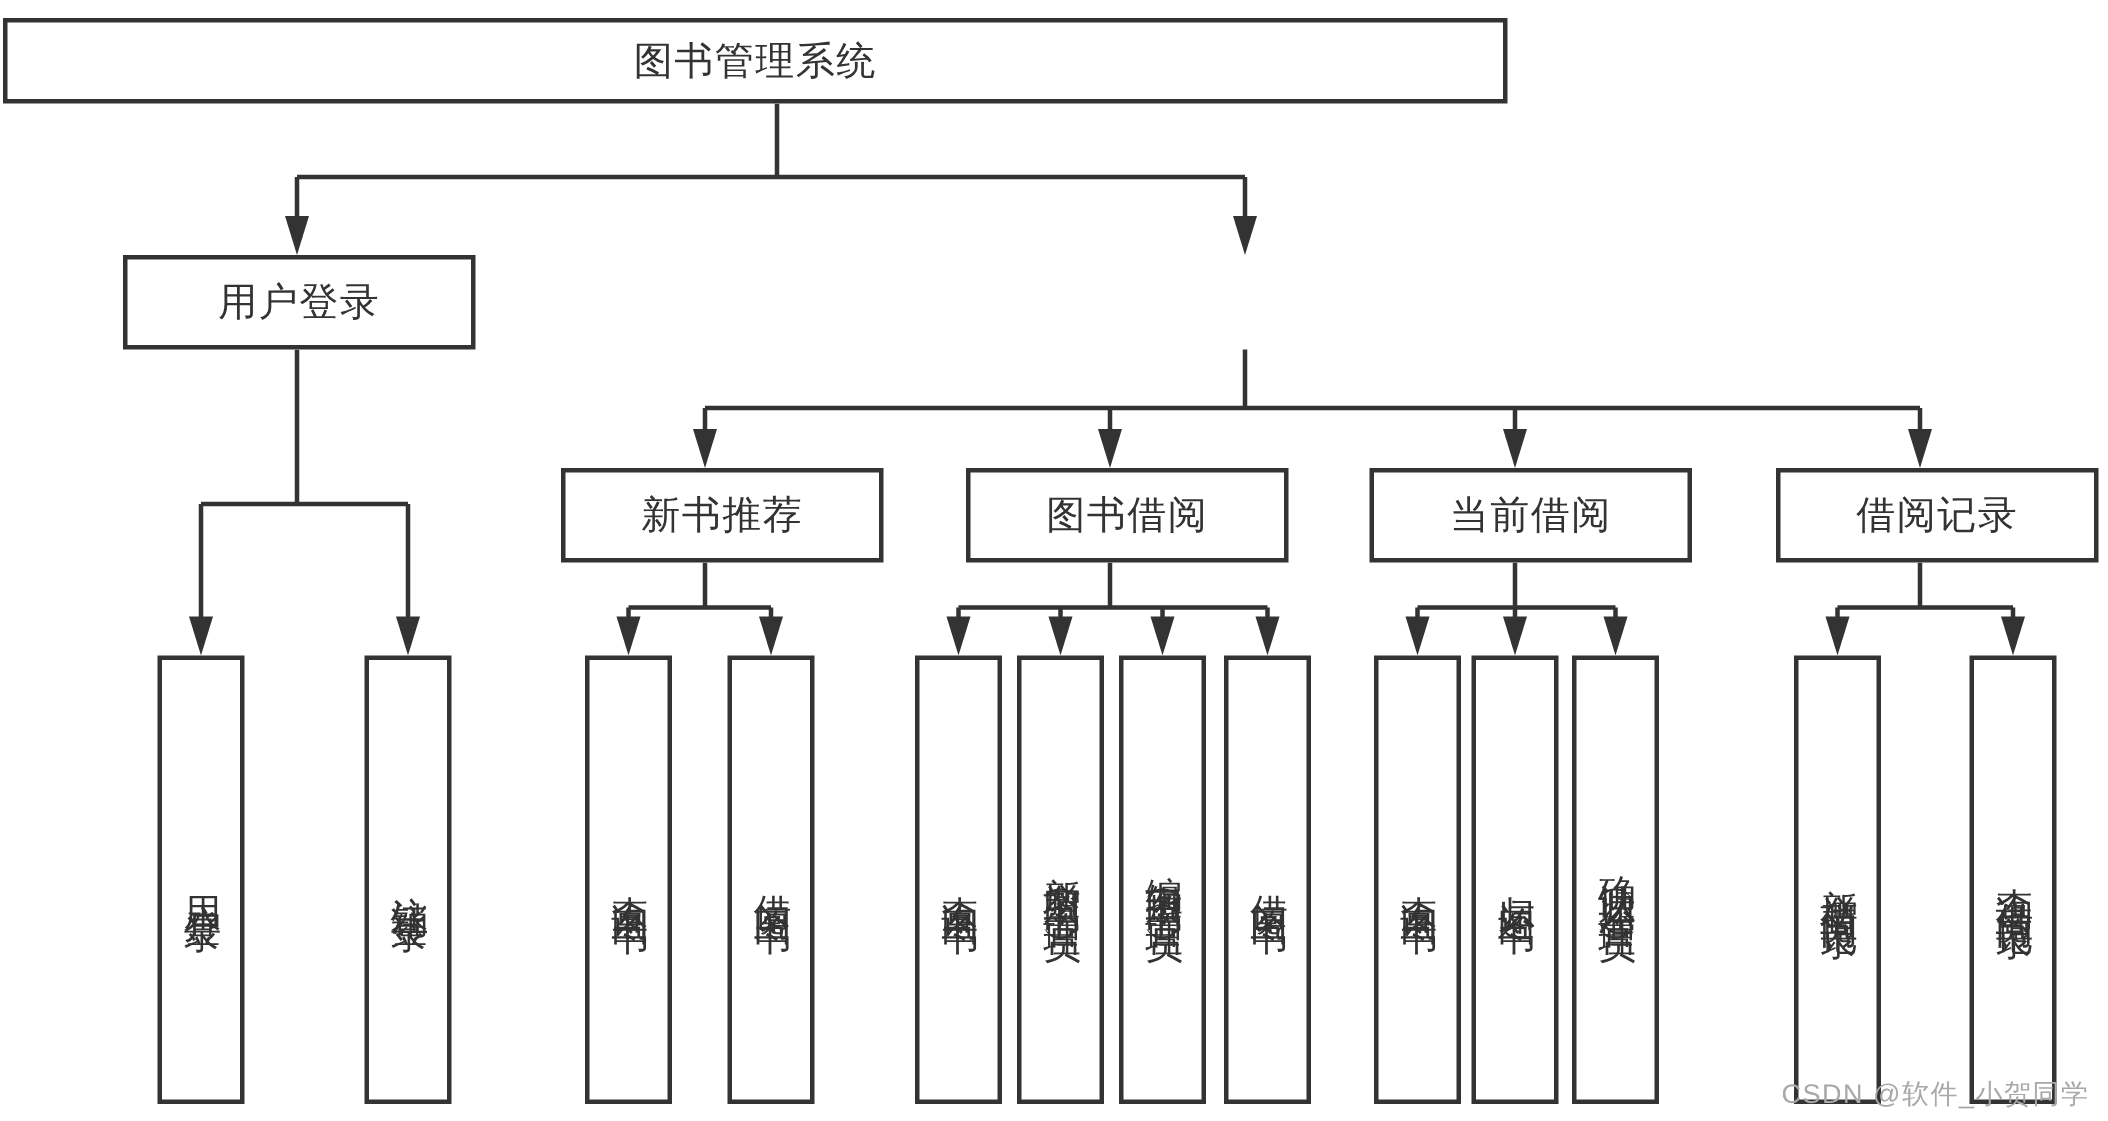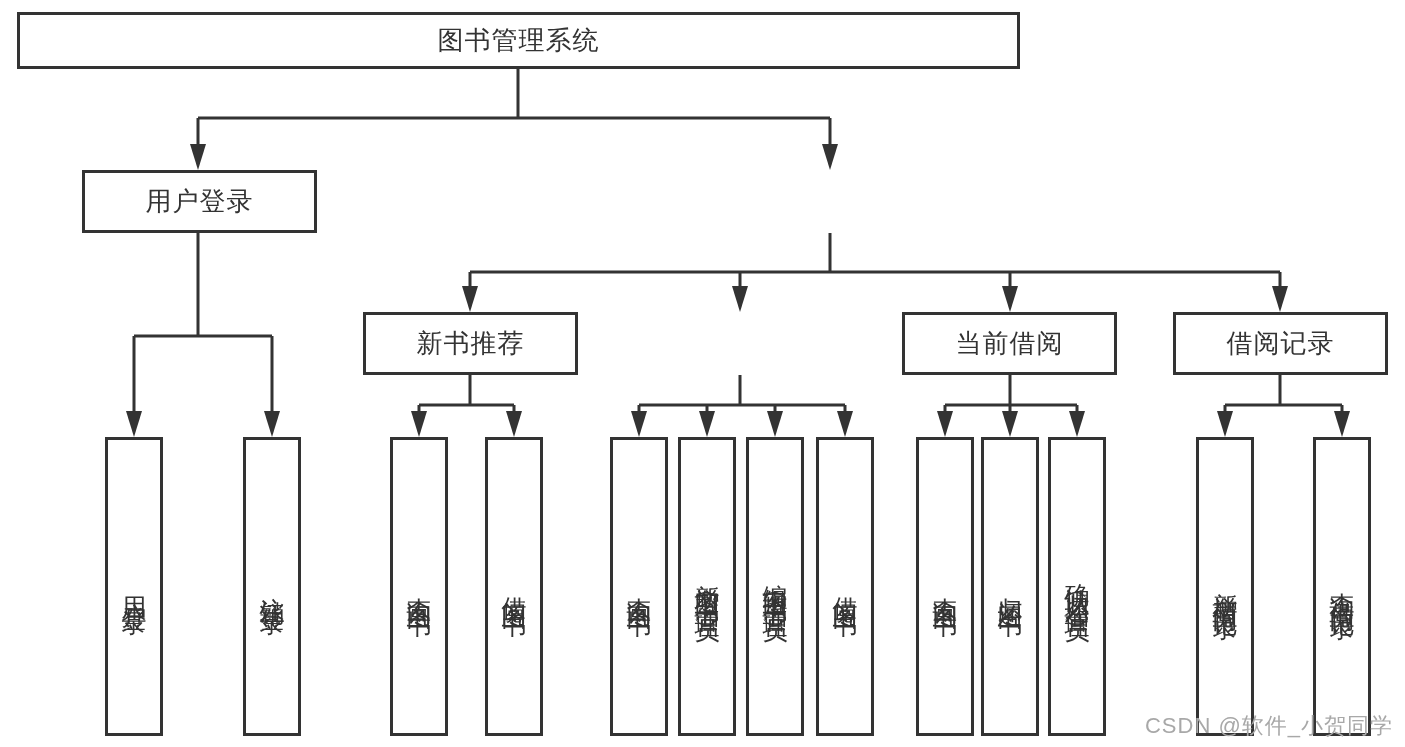--- a/index.html
+++ b/index.html
@@ -32,24 +32,24 @@
     display: flex;
     align-items: center;
     justify-content: center;
     color: var(--text, #333333);
   }
   .hbox {
     font-size: 26px;
     letter-spacing: 1px;
     white-space: nowrap;
   }
-  .root  { left: 17px;  top: 12px;  width: 1003px; height: 57px; }
+  .root  { left: 2px;  top: 12px;  width: 1003px; height: 57px; }
   .lvl2a { left: 82px;  top: 170px; width: 235px;  height: 63px; }
   .lvl2b { left: 713px; top: 170px; width: 235px;  height: 63px; }
-  .lvl3  { top: 312px;  width: 215px; height: 63px; }
+  .lvl3  { top: 312px;  width: 215px; height: 63px; margin-left: 11px; }
   .l3a { left: 363px; }
   .l3b { left: 633px; }
   .l3c { left: 902px; text-align: right; }
   .l3d { left: 1173px; }
   .leaf {
     top: 437px;
     width: 58px;
     height: 299px;
     writing-mode: vertical-rl;
     text-orientation: mixed;
@@ -67,21 +67,21 @@
   .p8  { left: 816px; }
   .p9  { left: 916px; }
   .p10 { left: 981px; }
   .p11 { left: 1048px; }
   .p12 { left: 1196px; }
   .p13 { left: 1313px; }
   #watermark {
     position: absolute;
     right: 12px;
     bottom: 6px;
-    font-size: 22px;
+    font-size: 18px;
     color: var(--wm, #a8a8a8);
     letter-spacing: 1px;
     white-space: nowrap;
     z-index: 5;
   }
 </style>
 </head>
 <body>
 
 <div id="stage">
@@ -120,20 +120,21 @@
     <path d="M1280 375 V405 M1225 405 H1342 M1225 405 V413 M1342 405 V413"></path>
     <polygon points="1217,411 1233,411 1225,437"></polygon>
     <polygon points="1334,411 1350,411 1342,437"></polygon>
   </svg>
 
   <div class="box hbox root">图书管理系统</div>
 
   <div class="box hbox lvl2a">用户登录</div>
 
   <div class="box hbox lvl3 l3a">新书推荐</div>
+  <div class="box hbox lvl3 l3b">图书借阅</div>
   <div class="box hbox lvl3 l3c">当前借阅</div>
   <div class="box hbox lvl3 l3d">借阅记录</div>
 
   <div class="box leaf p1">用户登录</div>
   <div class="box leaf p2">注销登录</div>
 
   <div class="box leaf p3">查询图书</div>
   <div class="box leaf p4">借阅图书</div>
 
   <div class="box leaf p5">查询图书</div>

